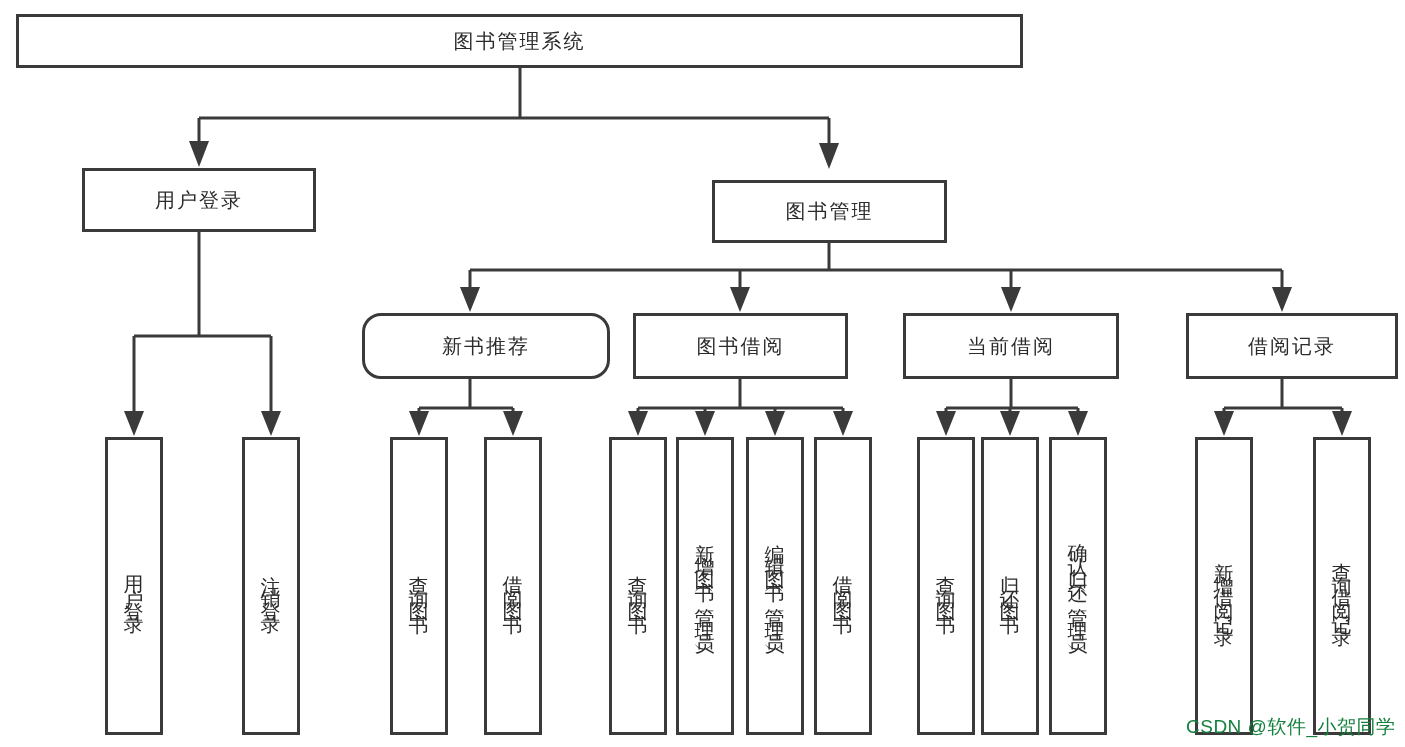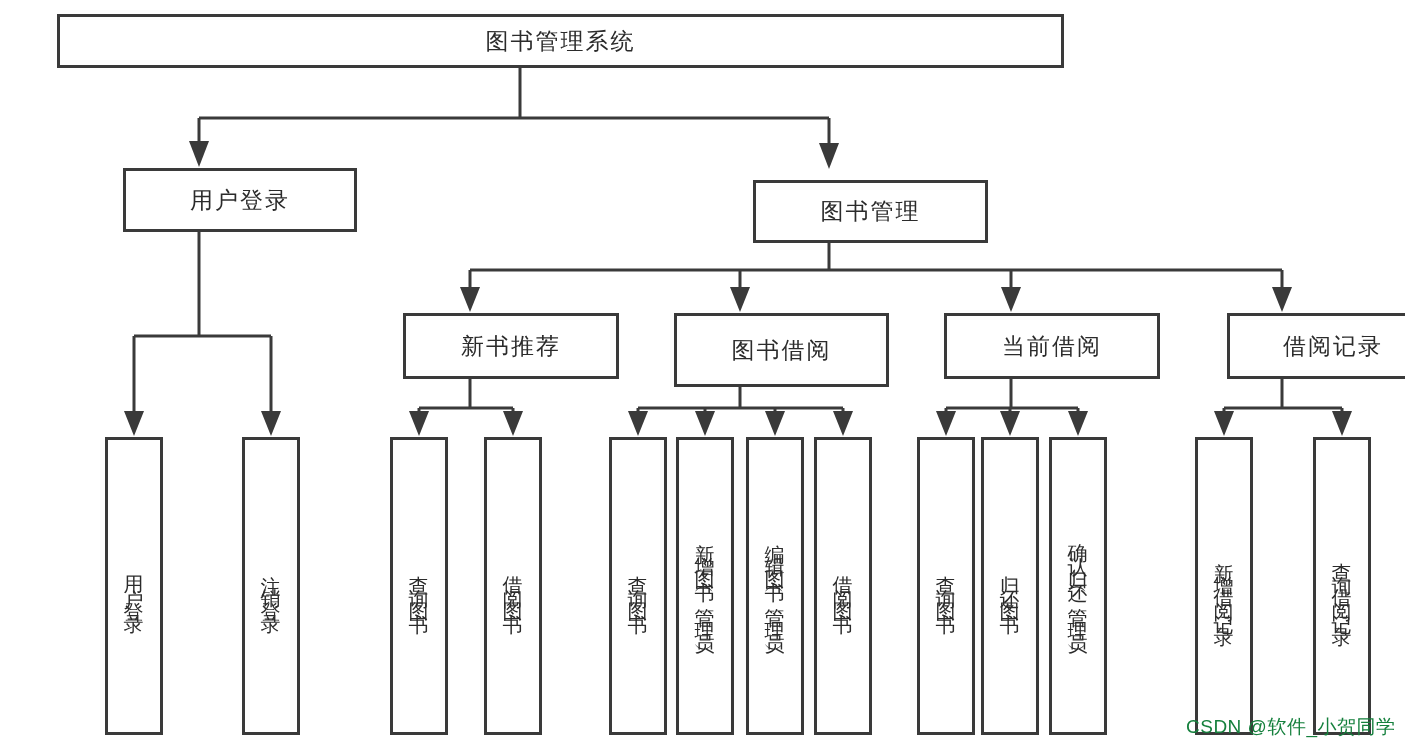--- a/index.html
+++ b/index.html
@@ -21,35 +21,35 @@
   .node {
     position: absolute;
     background: #ffffff;
     border: 3px solid #3a3a3a;
     box-sizing: border-box;
     display: flex;
     align-items: center;
     justify-content: center;
     z-index: 1;
   }
-  .node.h { font-size: 23px; letter-spacing: 2px; margin-left: 41px; }
+  .node.h { font-size: 20px; letter-spacing: 2px; }
   .node.v .lbl {
     writing-mode: vertical-rl;
     text-orientation: mixed;
     font-size: 20px;
     letter-spacing: 13px;
     line-height: 1;
     white-space: nowrap;
   }
   
   .n-root { left: 16px;  top: 14px;  width: 1007px; height: 54px; }
   .n-ul   { left: 82px;  top: 168px; width: 234px;  height: 64px; }
   .n-bm   { left: 712px; top: 180px; width: 235px;  height: 63px; }
-  .n-l3a  { left: 362px; top: 313px; width: 216px;  height: 66px; }
-  .n-l3b  { left: 633px; top: 313px; width: 215px;  height: 74px; }
+  .n-l3a  { left: 362px; top: 313px; width: 248px;  height: 66px; border-radius: 19px; }
+  .n-l3b  { left: 633px; top: 313px; width: 215px;  height: 66px; }
   .n-l3c  { left: 903px; top: 313px; width: 216px;  height: 66px; font-family: Liberation Mono, monospace; }
   .n-l3d  { left: 1186px;top: 313px; width: 212px;  height: 66px; }
   
   .leaf { top: 437px; width: 58px; height: 298px; }
   .p1  { left: 105px; }  .p2  { left: 242px; }
   .p3  { left: 390px; }  .p4  { left: 484px; }
   .p5  { left: 609px; }  .p6  { left: 676px; }
   .p7  { left: 746px; }  .p8  { left: 814px; }
   .p9  { left: 917px; }  .p10 { left: 981px; }
   .p11 { left: 1049px; } .p12 { left: 1195px; }

